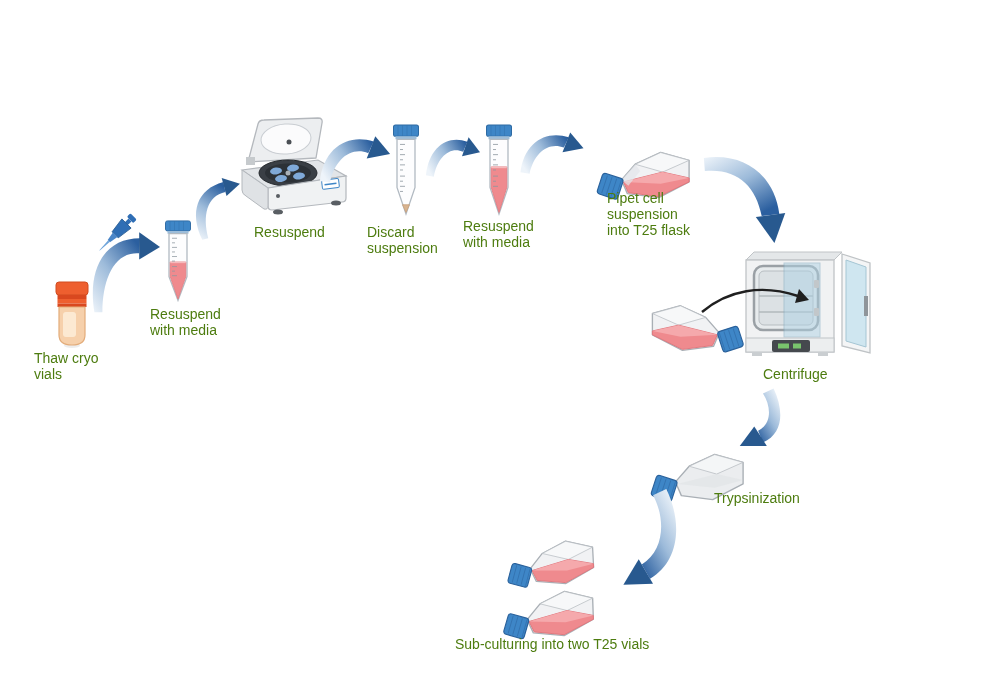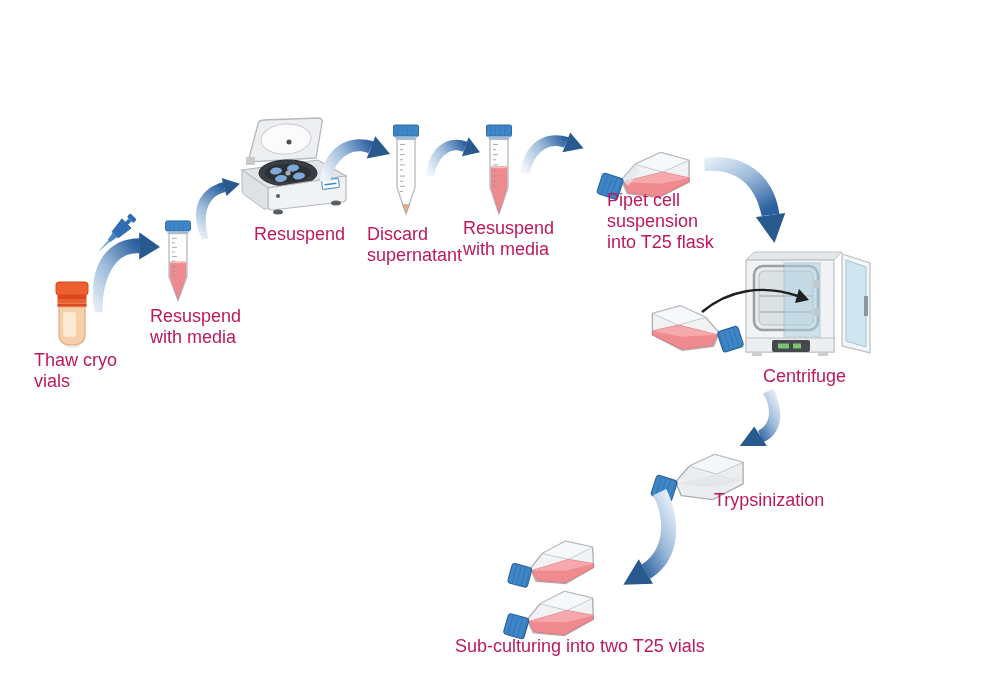--- a/index.html
+++ b/index.html
@@ -1,19 +1,19 @@
 <!DOCTYPE html>
 <html><head>
 <meta charset="utf-8">
 <style>
   html,body{margin:0;padding:0;background:#ffffff;}
   .canvas{position:relative;width:1000px;height:700px;background:#ffffff;overflow:hidden;
           font-family:"Liberation Sans",sans-serif;}
   .abs{position:absolute;overflow:visible;}
-  .label{position:absolute;font-size:18px;line-height:1.16;color:#be185d;white-space:pre-line;}
+  .label{position:absolute;font-size:14px;line-height:1.16;color:#4d7c0f;white-space:pre-line;}
 </style>
 </head>
 <body>
 
 <div class="canvas">
 
   <svg width="0" height="0" style="position:absolute">
     <defs>
       <linearGradient id="gradBL" x1="0%" y1="100%" x2="85%" y2="0%">
         <stop offset="0" stop-color="#eef4fa"></stop>
@@ -114,21 +114,21 @@
 
   <svg class="abs" style="left:391px;top:124px" width="30" height="94" viewBox="0 0 30 92" preserveAspectRatio="none">
     <rect x="2.5" y="1" width="25" height="11" rx="2" fill="#3e86c7" stroke="#2d6aa3" stroke-width="1"></rect>
     <path d="M7 1.5 v10 M11.5 1.5 v10 M16 1.5 v10 M20.5 1.5 v10" stroke="#2d6aa3" stroke-width="0.7" opacity="0.55"></path>
     <rect x="4.5" y="12" width="21" height="3" fill="#9dbdd9"></rect>
     <path d="M6,15 L6,62 L15,88 L24,62 L24,15 Z" fill="#fdfdfe" stroke="#b2bac2" stroke-width="1.3"></path>
     <path d="M11.5,79 L15,86.5 L18.5,79 Z" fill="#d9b48f" stroke="#c79d77" stroke-width="0.7"></path>
     <path d="M9,20 h5 M9,25 h3 M9,30 h5 M9,35 h3 M9,40 h5 M9,45 h3 M9,51 h5 M9,56 h3 M9,61 h5 M9,66 h3" stroke="#8d979f" stroke-width="0.8"></path>
   </svg>
   <div class="label" style="left:367px;top:224px">Discard
-supernatant</div>
+suspension</div>
 
   <svg class="abs" style="left:423px;top:132px" width="60" height="46" viewBox="0 0 100 70" preserveAspectRatio="none">
     <path d="M5,66 C10,22 42,4 74,15 L67,30 C45,21 24,38 18,68 Z" fill="url(#gradL)"></path>
     <polygon points="95,31 65,37 76,8" fill="#28598f"></polygon>
   </svg>
 
   <svg class="abs" style="left:484px;top:124px" width="30" height="94" viewBox="0 0 30 92" preserveAspectRatio="none">
     <rect x="2.5" y="1" width="25" height="11" rx="2" fill="#3e86c7" stroke="#2d6aa3" stroke-width="1"></rect>
     <path d="M7 1.5 v10 M11.5 1.5 v10 M16 1.5 v10 M20.5 1.5 v10" stroke="#2d6aa3" stroke-width="0.7" opacity="0.55"></path>
     <rect x="4.5" y="12" width="21" height="3" fill="#9dbdd9"></rect>

